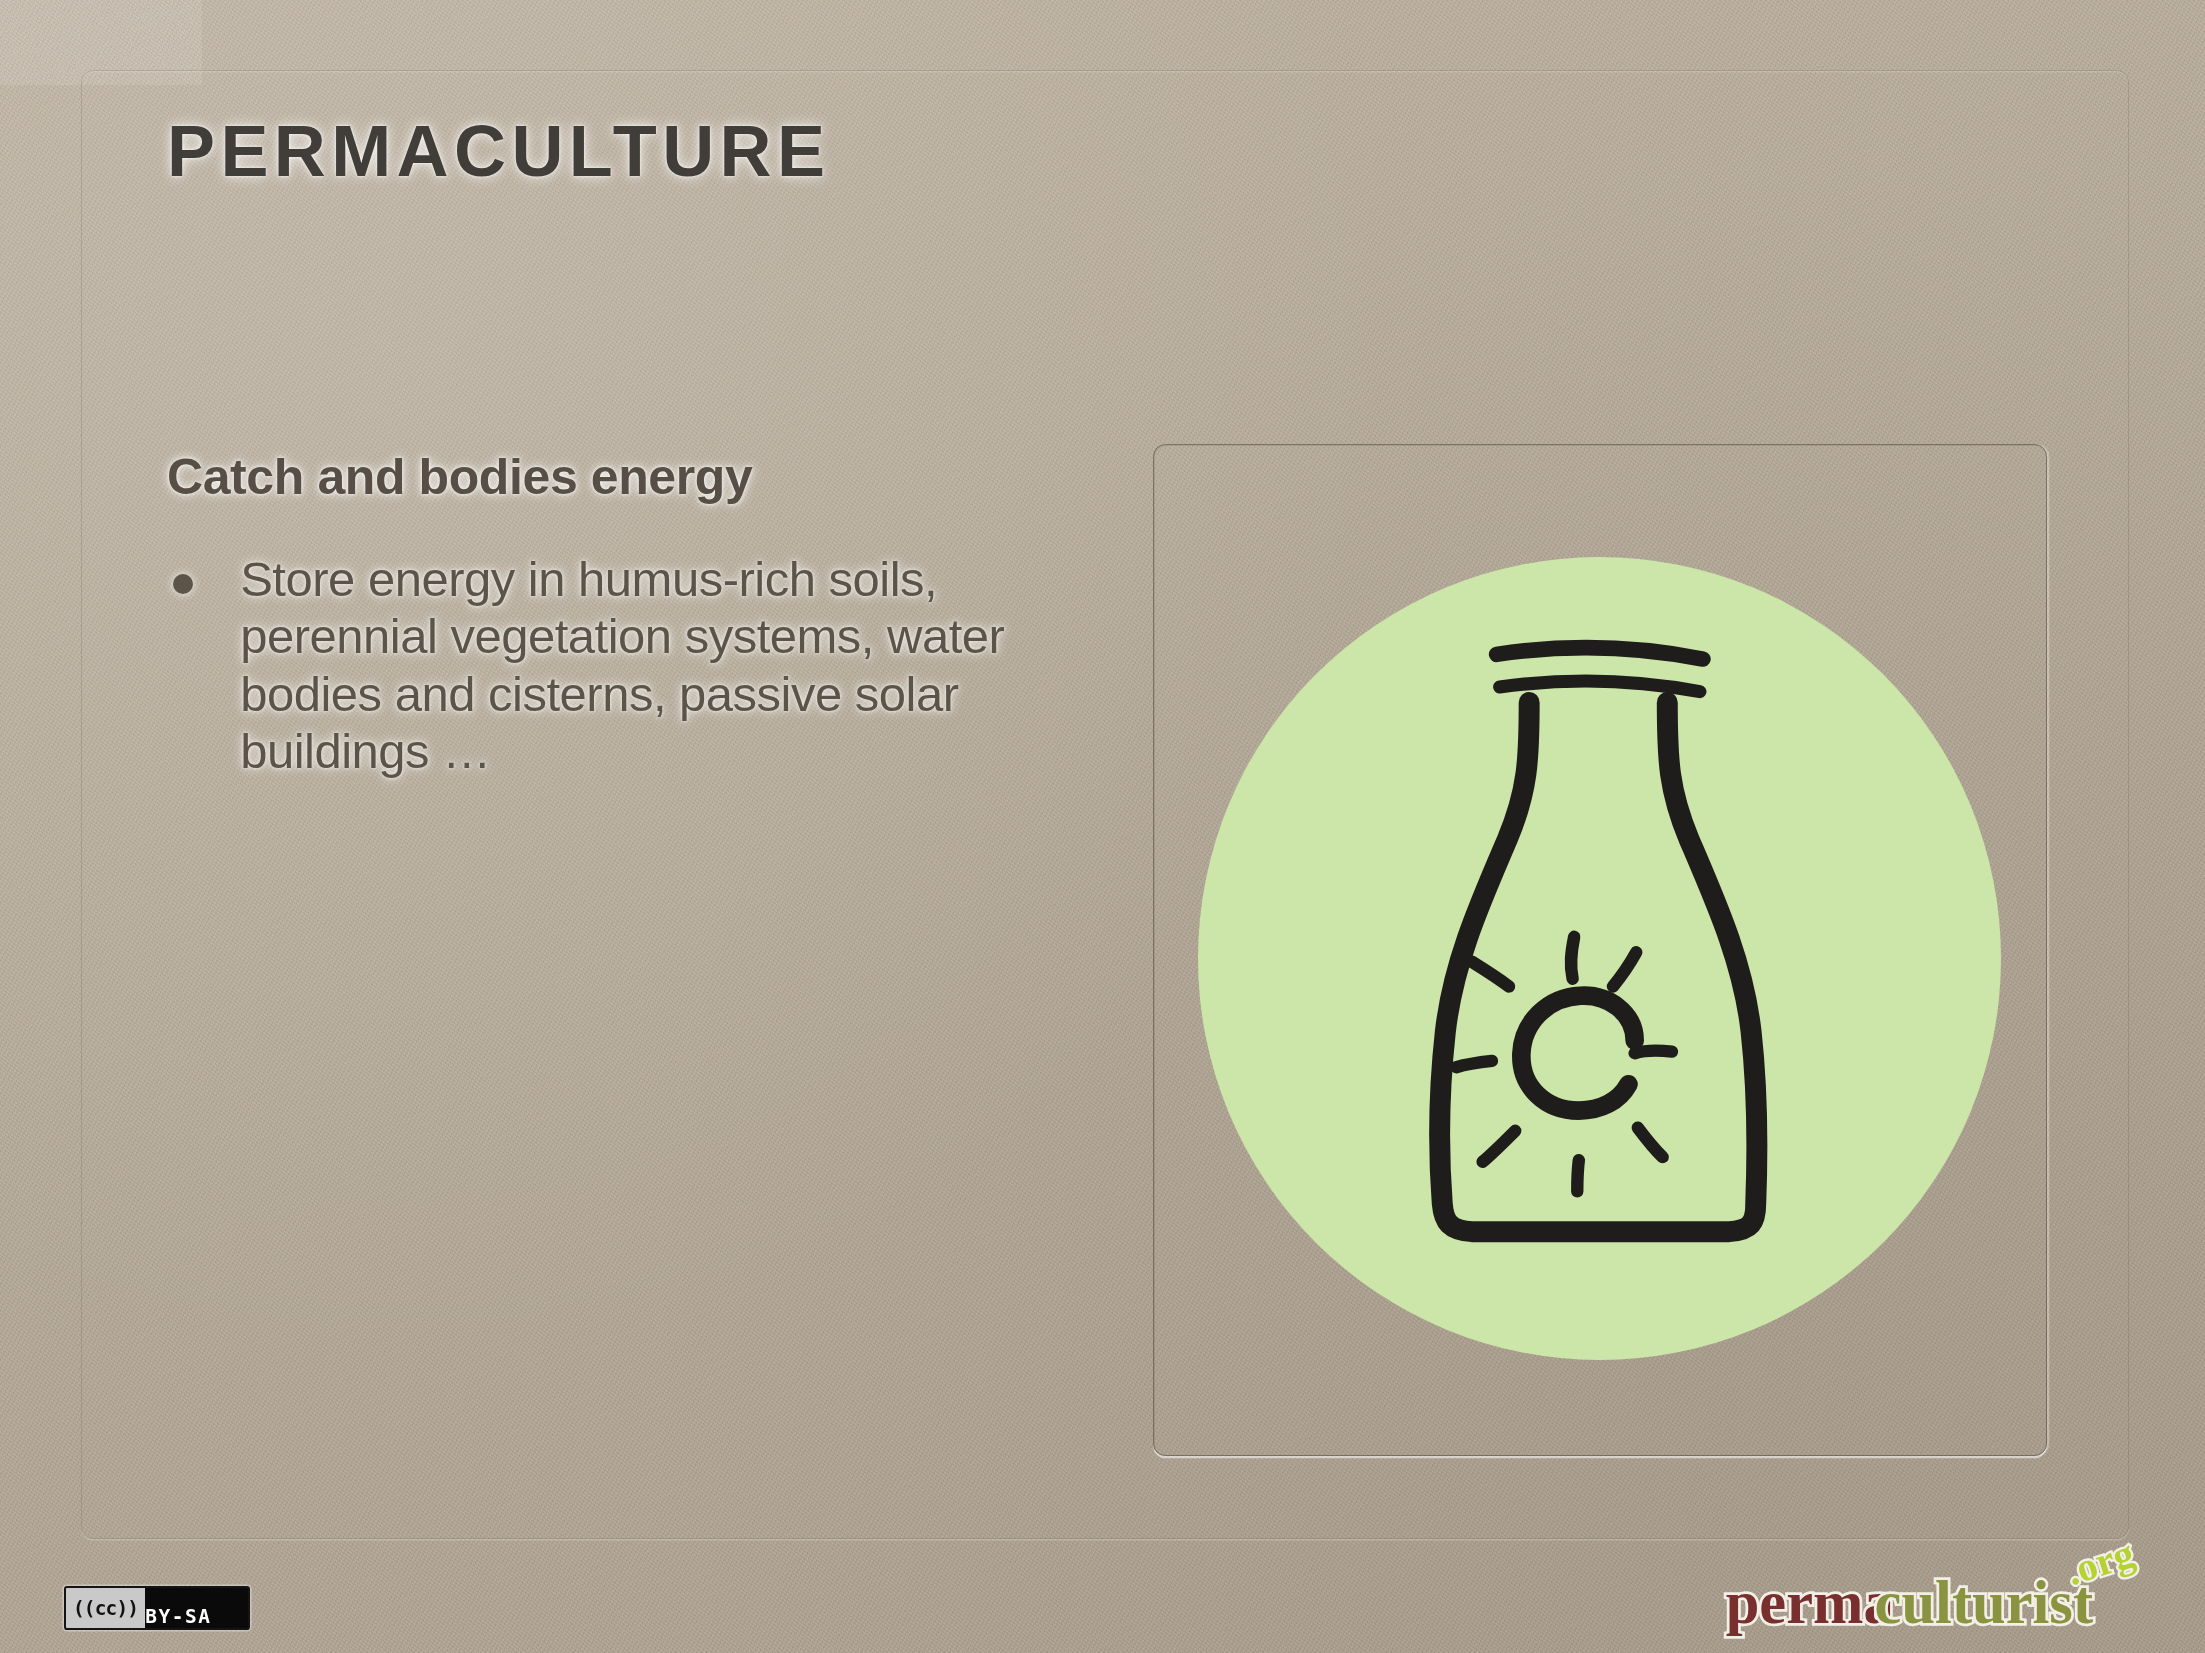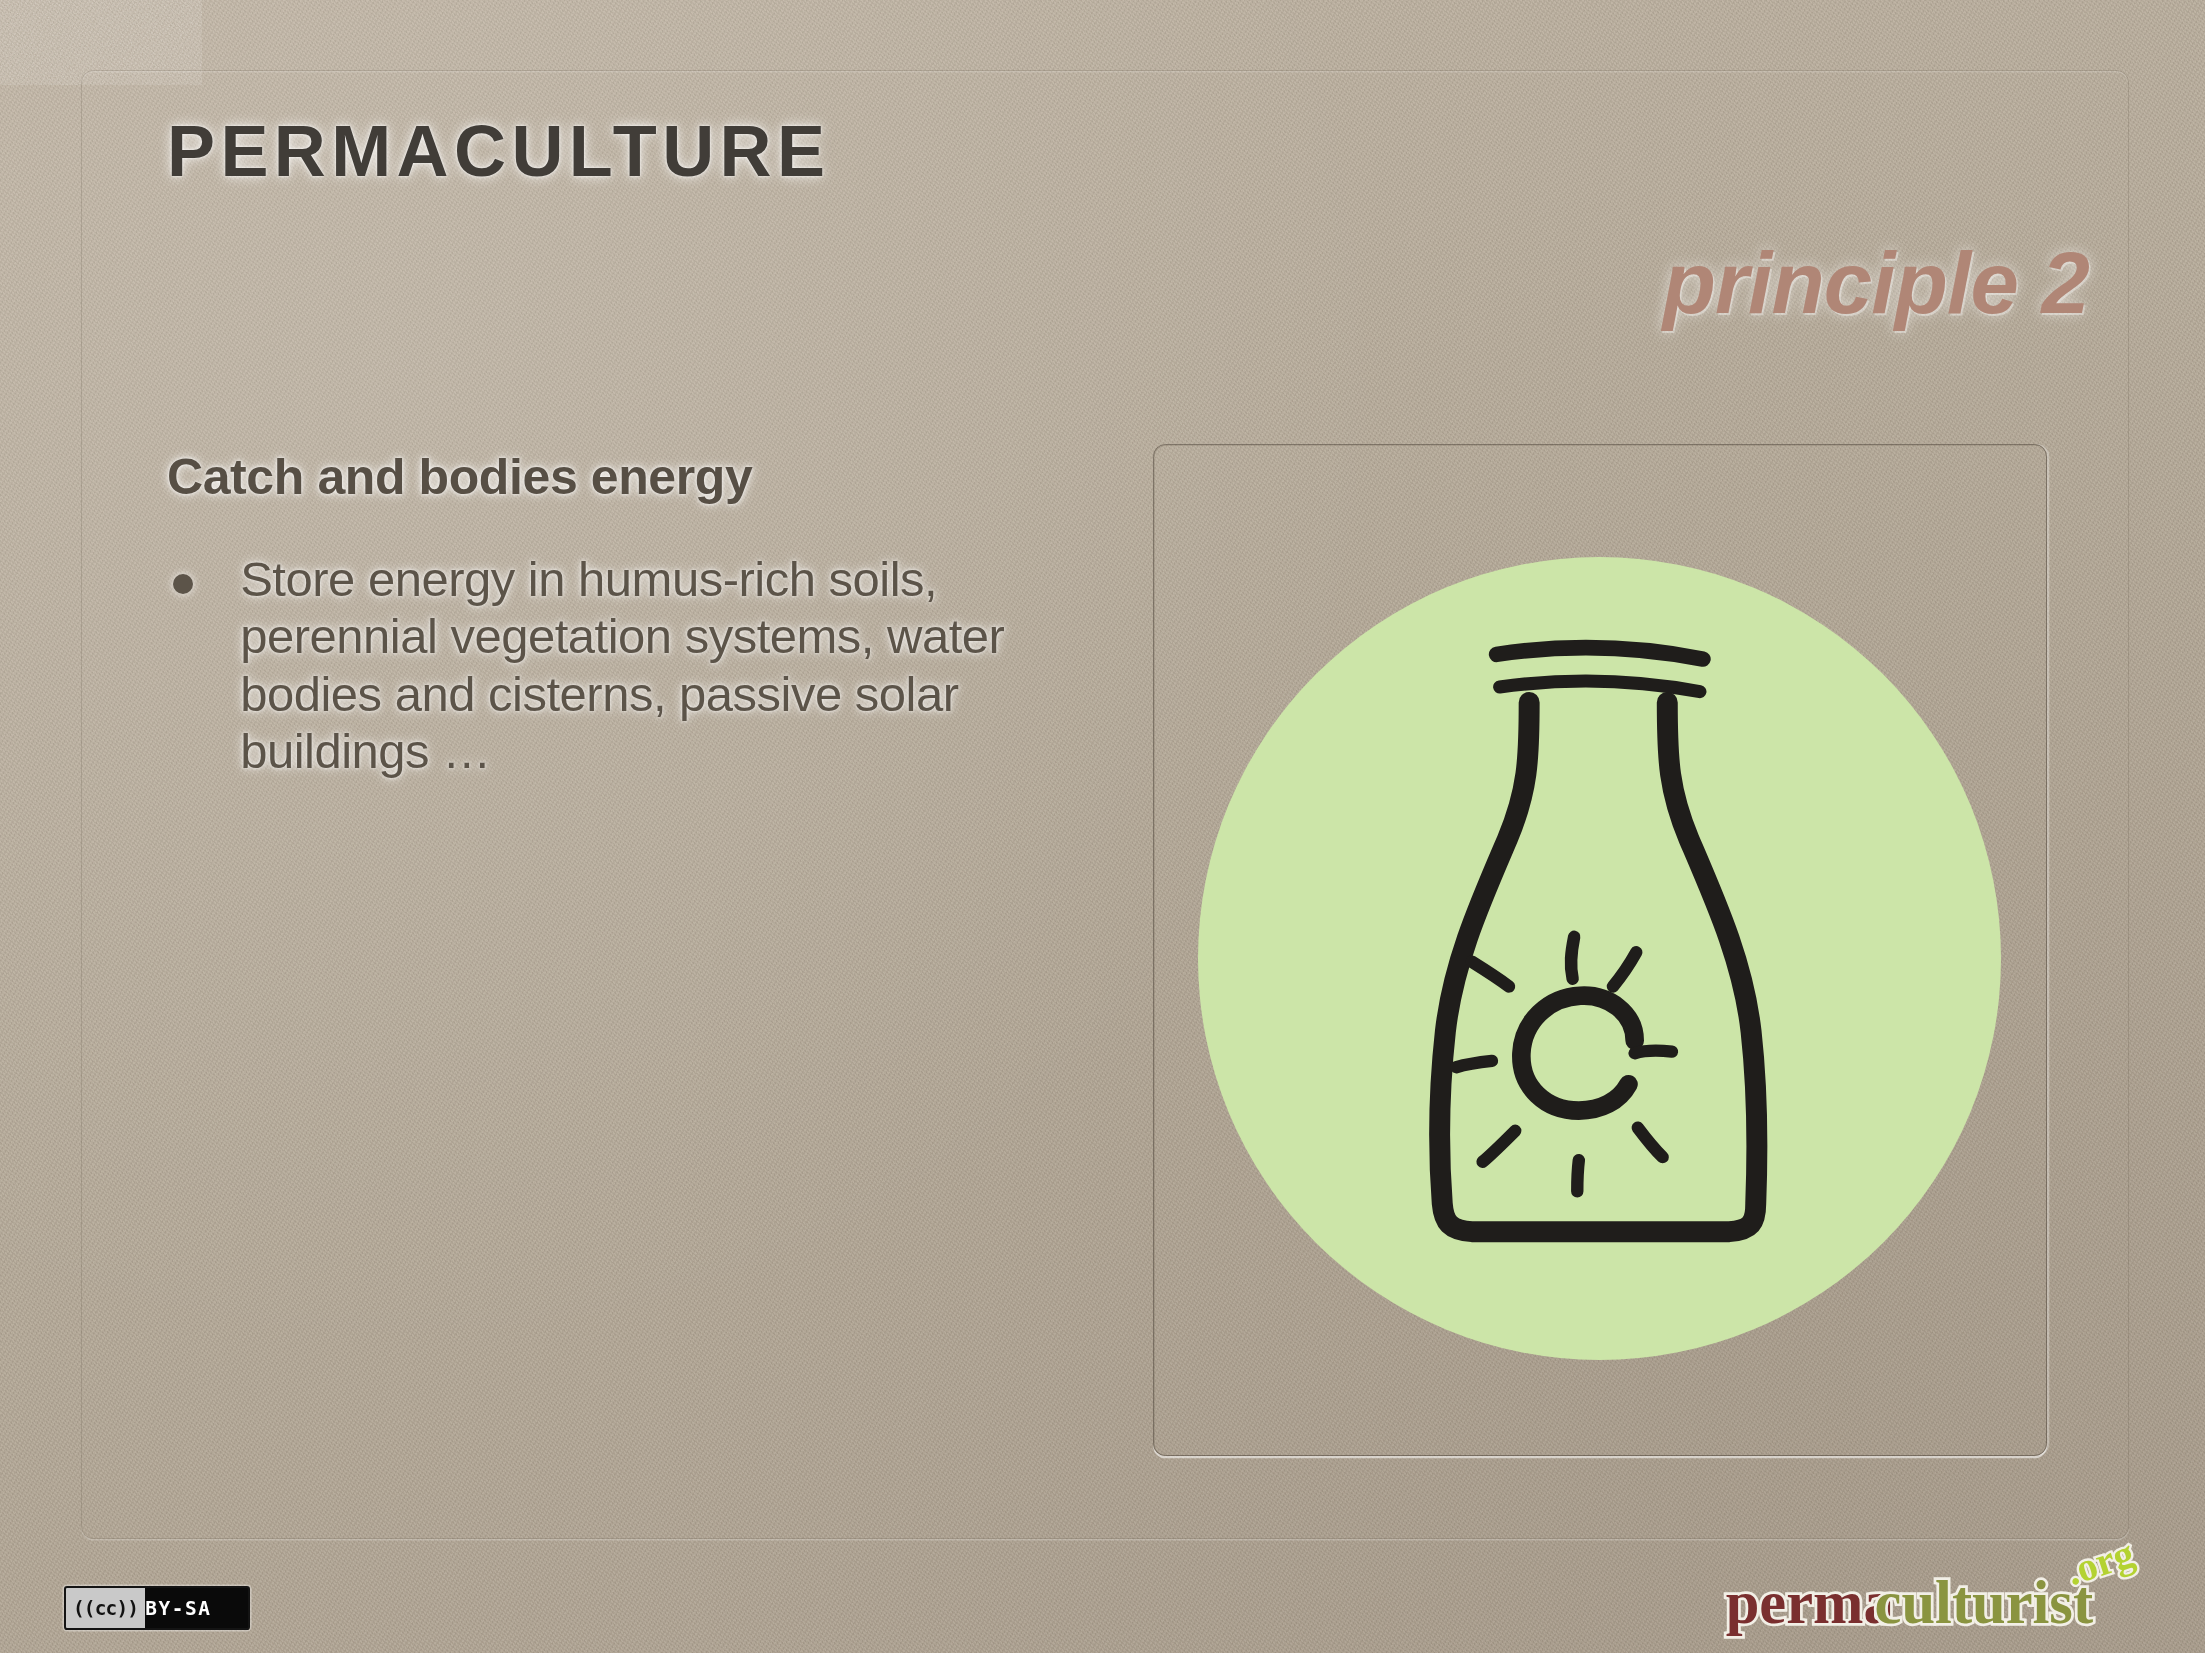--- a/index.html
+++ b/index.html
@@ -111,21 +111,21 @@
     left:1405px;top:628px;width:388px;height:644px;
   }
 
   
   #cc-badge{
     position:absolute;left:64px;top:1586px;
     width:182px;height:40px;
     background:#0a0a0a;
     border:2.3px solid #141414;
     border-radius:3.1px;
-    display:flex;align-items:center;
+    display:flex;align-items:flex-end;
     box-shadow:0 0 0 1.6px rgba(255,255,255,.35);
     overflow:hidden;
   }
   #cc-badge-mark{
     background:#c9c9c9;color:#111;
     font-family:"DejaVu Sans Mono", monospace;
     font-size:19.4px;font-weight:bold;
     height:100%;display:flex;align-items:center;
     padding:0 7px;letter-spacing:-0.8px;
   }
@@ -151,21 +151,20 @@
       <feTurbulence type="fractalNoise" baseFrequency="0.85" numOctaves="4" stitchTiles="stitch"></feTurbulence>
       <feColorMatrix type="saturate" values="0"></feColorMatrix>
     </filter>
     <rect width="100%" height="100%" filter="url(#noiseFilter)"></rect>
   </svg>
 
   <div class="frame" id="outer-frame"></div>
   <div class="frame" id="image-frame"></div>
 
   <div id="page-title">PERMACULTURE</div>
-  <div id="principle-label">principle 2</div>
 
   <div id="left-column">
     <div id="subtitle">Catch and bodies energy</div>
 
 
     <div class="bullet-row">
       <div class="bullet-dot"></div>
       <div class="bullet-text">Store energy in humus-rich soils, perennial vegetation systems, water bodies and cisterns, passive solar buildings …</div>
     </div>
   </div>

